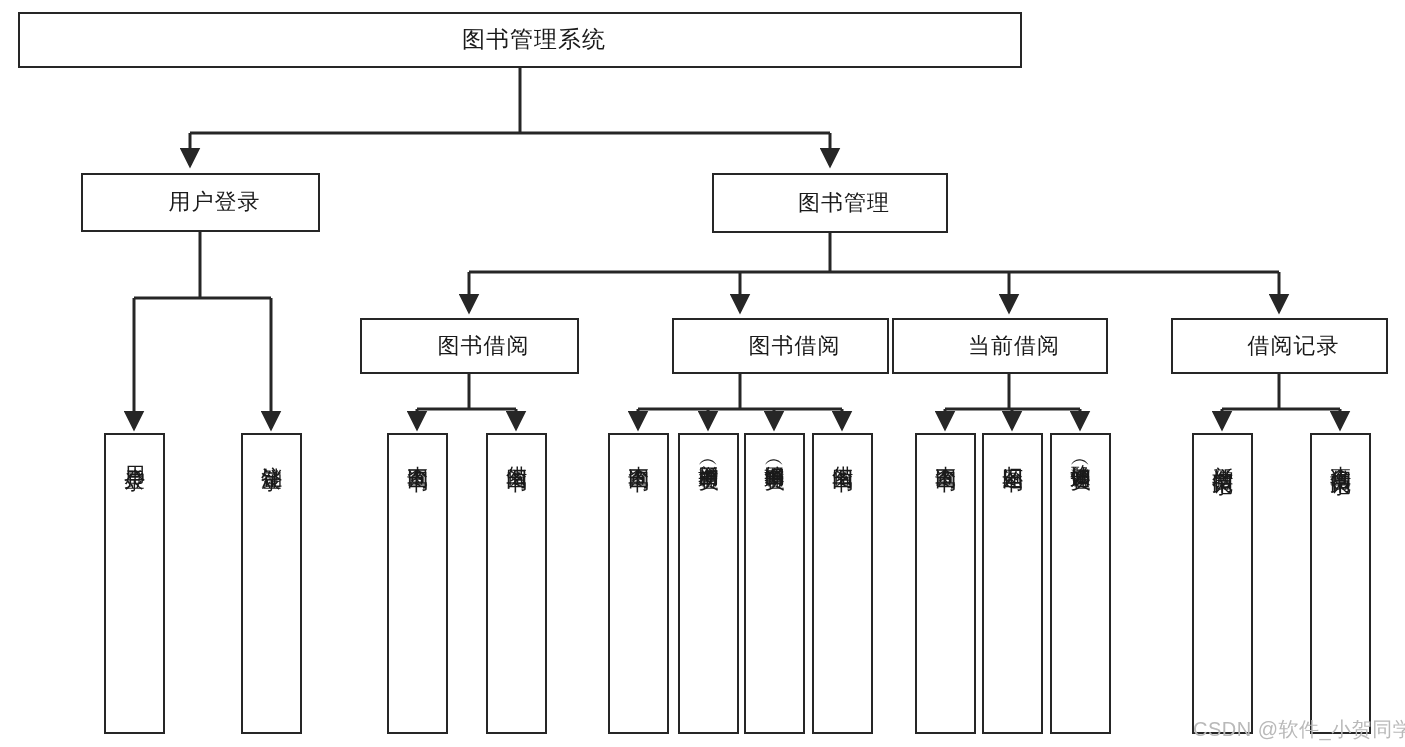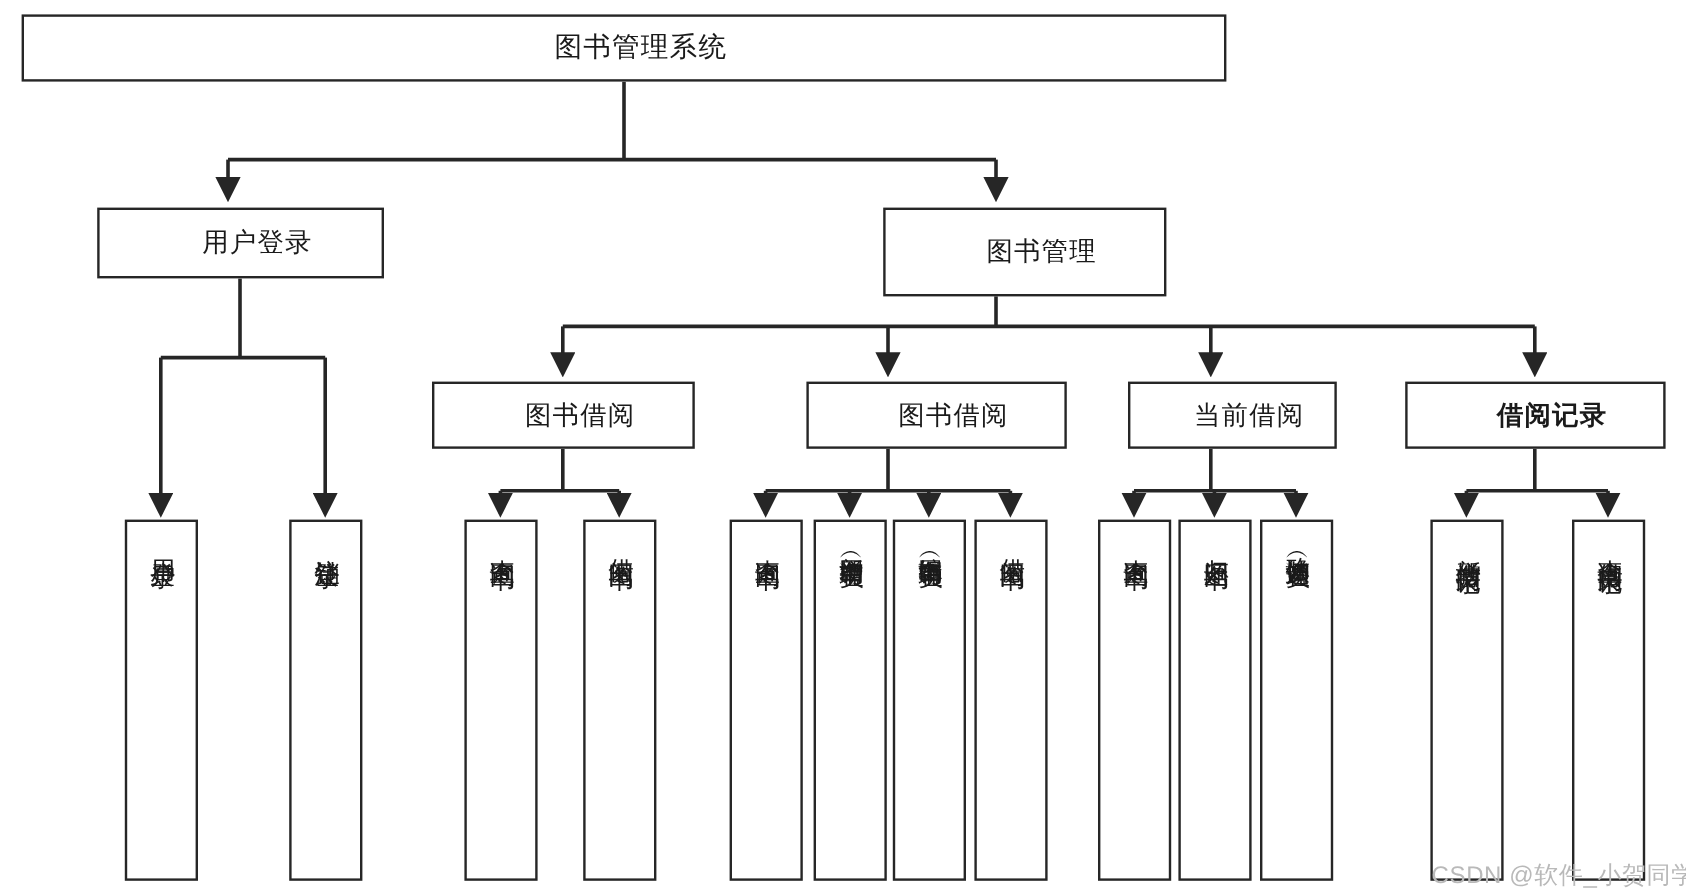--- a/index.html
+++ b/index.html
@@ -126,34 +126,34 @@
     </g>
   </svg>
 
   <div class="node h root" style="left:18px; top:12px; width:1004px; height:56px;">
     <span>图书管理系统</span>
   </div>
 
   <div class="node h" style="left:81px; top:173px; width:239px; height:59px;">
     <span>用户登录</span>
   </div>
-  <div class="node h" style="left:736px; top:173px; width:236px; height:74px;">
+  <div class="node h" style="left:712px; top:173px; width:236px; height:60px;">
     <span>图书管理</span>
   </div>
 
   <div class="node h" style="left:360px; top:318px; width:219px; height:56px;">
     <span>图书借阅</span>
   </div>
   <div class="node h" style="left:632px; top:318px; width:217px; height:56px;margin-left:40px;">
     <span>图书借阅</span>
   </div>
-  <div class="node h" style="left:940px; top:318px; width:174px; height:56px;">
+  <div class="node h" style="left:892px; top:318px; width:216px; height:56px;">
     <span>当前借阅</span>
   </div>
-  <div class="node h" style="left:1171px; top:318px; width:217px; height:56px;font-weight:bold;">
+  <div class="node h" style="left:1171px; top:318px; width:217px; height:56px;">
     <span>借阅记录</span>
   </div>
 
   <div class="node v" style="left:104px; top:433px; width:61px; height:301px;">
     <span class="vtext">用户登录</span>
   </div>
   <div class="node v" style="left:241px; top:433px; width:61px; height:301px;">
     <span class="vtext">注销登录</span>
   </div>
 

